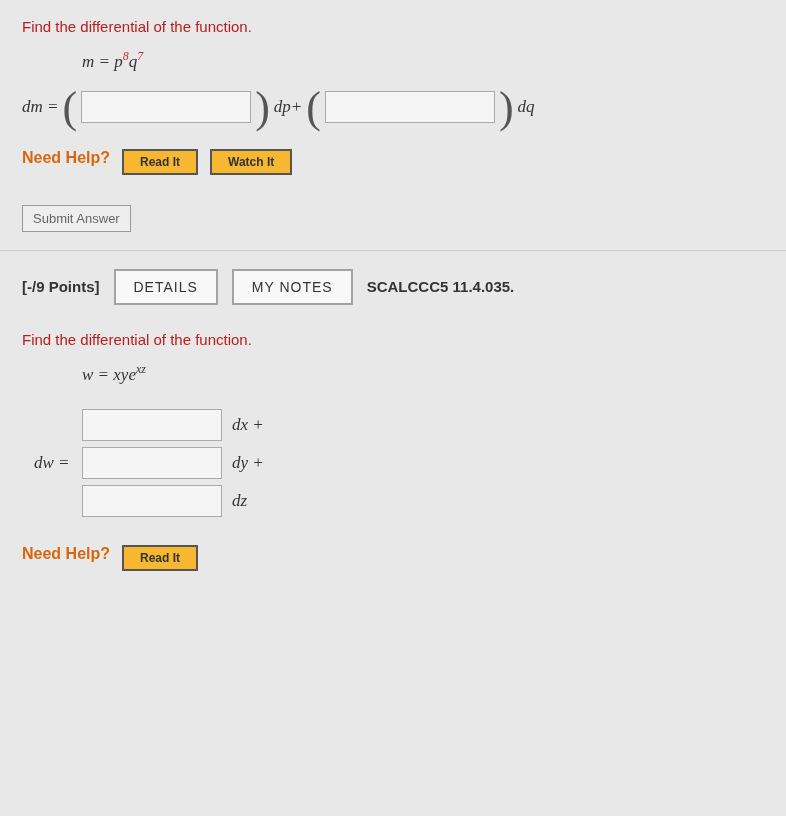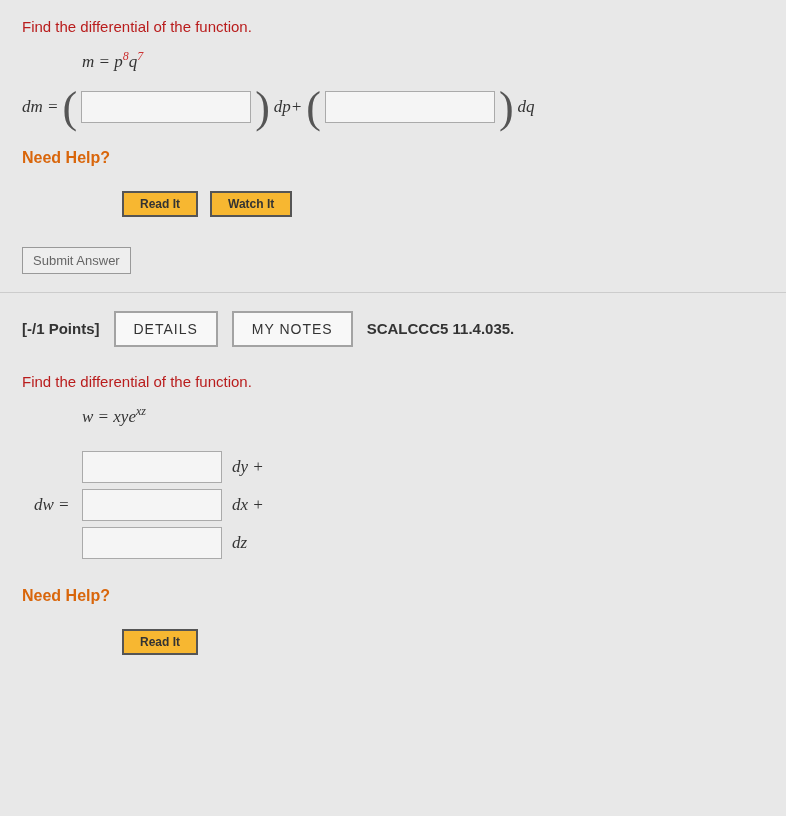--- a/index.html
+++ b/index.html
@@ -61,21 +61,20 @@
       font-size: 16px;
     }
     .help-btn {
       background: #f7b731;
       border: 2px solid #555;
       padding: 4px 16px;
       font-size: 12px;
       font-weight: bold;
       cursor: pointer;
       color: #333;
-      margin-top: 42px;
     }
     .submit-btn {
       background: #eee;
       border: 1px solid #999;
       padding: 5px 10px;
       font-size: 13px;
       color: #666;
       cursor: pointer;
       margin-top: 8px;
     }
@@ -142,43 +141,43 @@
   <div class="help-row">
     <span class="help-label">Need Help?</span>
     <button class="help-btn">Read It</button>
     <button class="help-btn">Watch It</button>
   </div>
 
   <button class="submit-btn">Submit Answer</button>
 </div>
 
 <div class="header-row">
-  <span class="points">[-/1 Points]</span>
+  <span class="points">[-/9 Points]</span>
   <button class="nav-btn">DETAILS</button>
   <button class="nav-btn">MY NOTES</button>
   <span class="ref">SCALCCC5 11.4.035.</span>
 </div>
 
 <div class="question-block" style="border-bottom:none;">
   <div class="prompt">Find the differential of the function.</div>
 
   <div class="equation-row">
     <span>w</span><span> = </span><span>xye</span><span class="exp">xz</span>
   </div>
 
   <div class="dw-container">
     <div class="lbl-left">dw = </div>
     <div>
       <div class="stacked-row" style="margin-left:0;">
         <input class="input-box sm" type="text" style="">
-        <span>dy +</span>
+        <span>dx +</span>
       </div>
       <div class="stacked-row" style="margin-left:0;">
         <input class="input-box sm" type="text" style="">
-        <span>dx +</span>
+        <span>dy +</span>
       </div>
       <div class="stacked-row" style="margin-left:0;">
         <input class="input-box sm" type="text" style="">
         <span>dz</span>
       </div>
     </div>
   </div>
 
   <div class="help-row">
     <span class="help-label">Need Help?</span>

